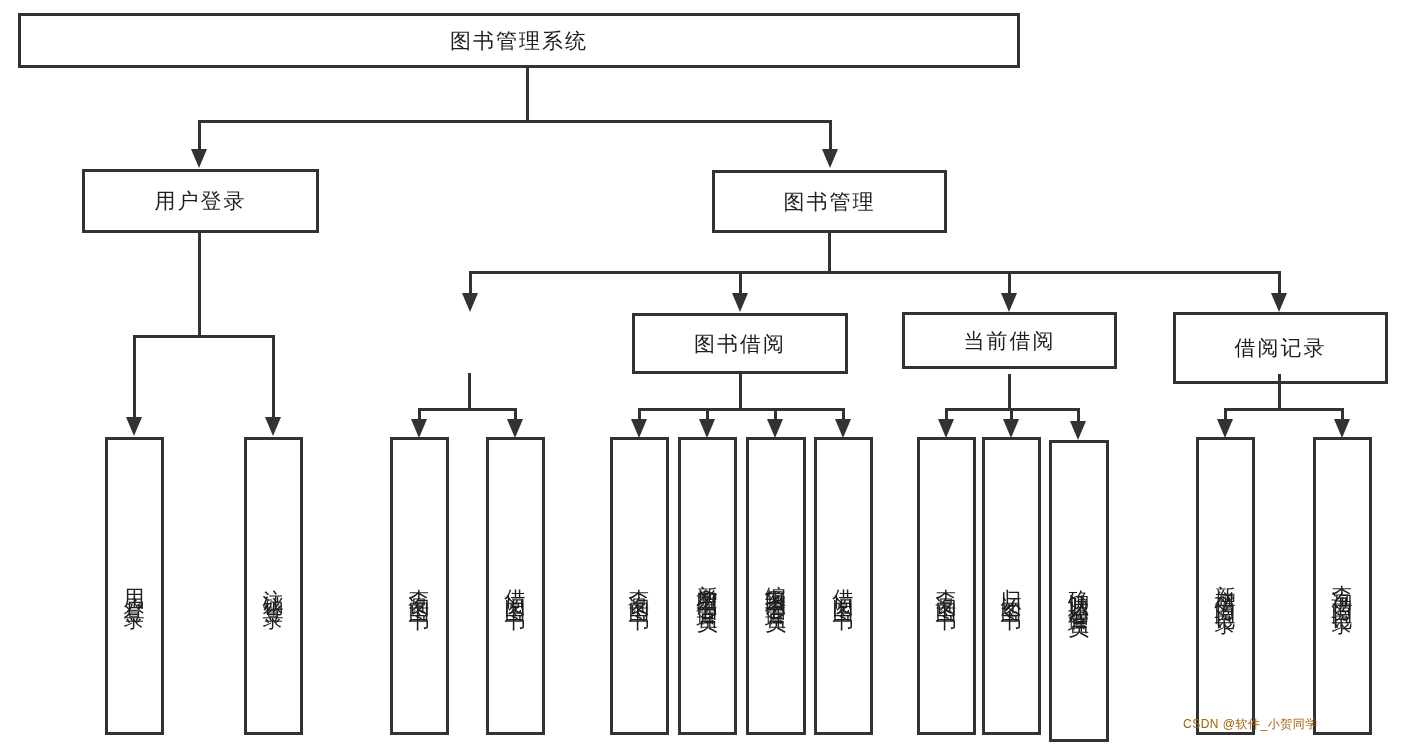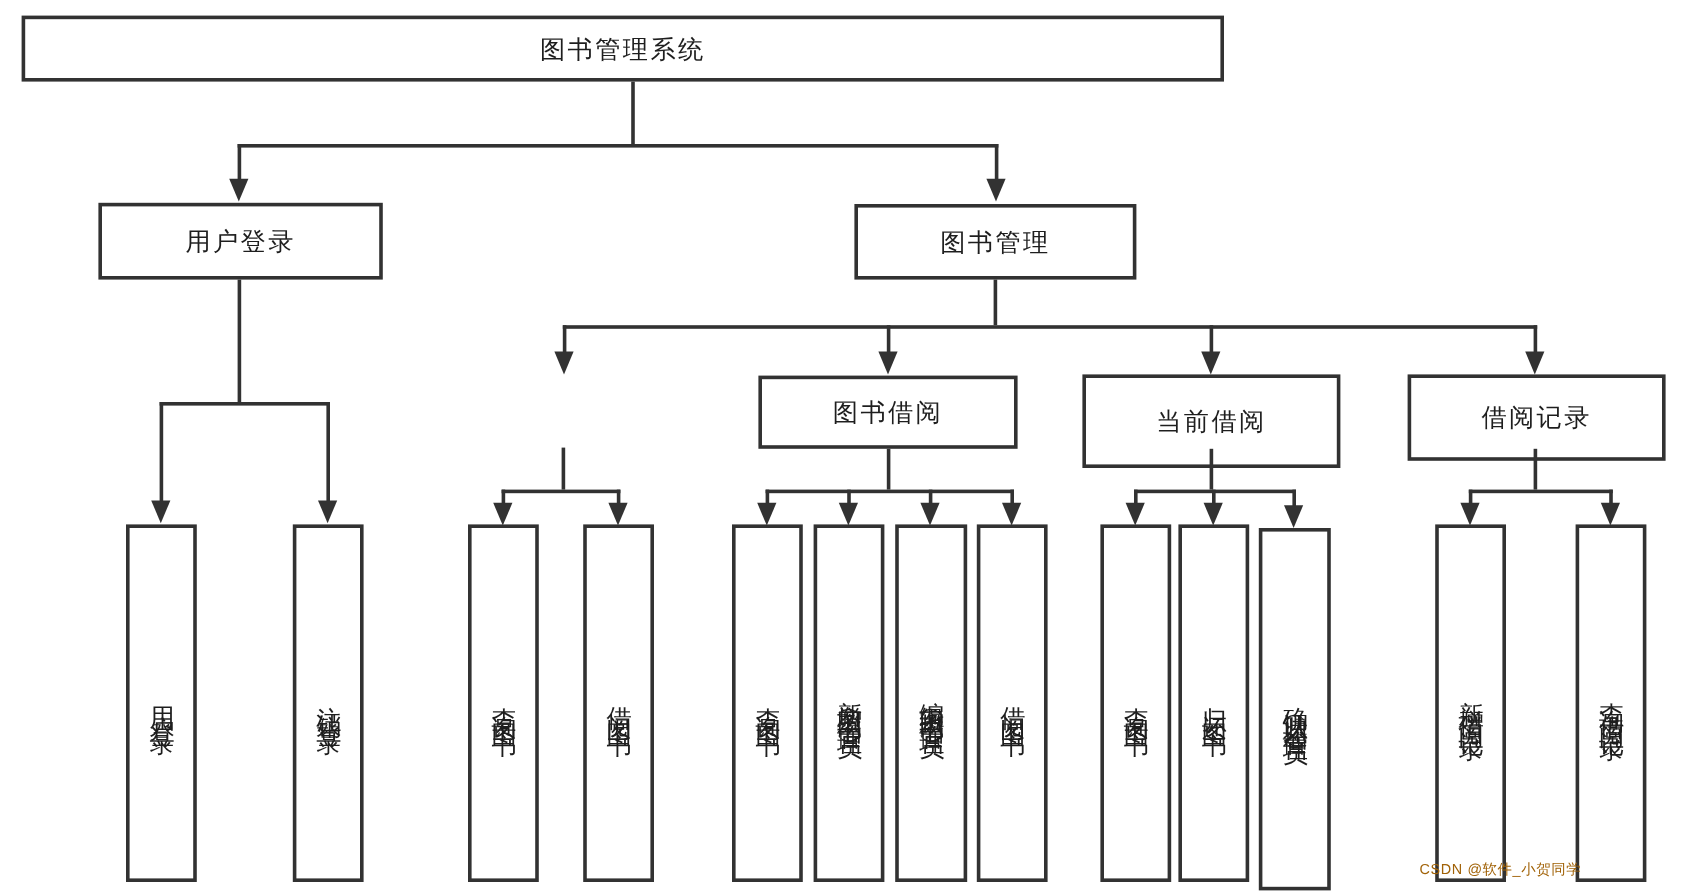--- a/index.html
+++ b/index.html
@@ -33,21 +33,21 @@
 <body>
 
 <div class="canvas">
 
   <div class="node" style="left:18px;top:13px;width:1002px;height:55px;">图书管理系统</div>
 
   <div class="node" style="left:82px;top:169px;width:237px;height:64px;">用户登录</div>
   <div class="node" style="left:712px;top:170px;width:235px;height:63px;">图书管理</div>
 
   <div class="node" style="left:632px;top:313px;width:216px;height:61px;">图书借阅</div>
-  <div class="node" style="left:902px;top:312px;width:215px;height:78px;">当前借阅</div>
+  <div class="node" style="left:902px;top:312px;width:215px;height:57px;">当前借阅</div>
   <div class="node" style="left:1173px;top:312px;width:215px;height:72px;">借阅记录</div>
 
   <div class="node vnode" style="left:105px;top:437px;width:59px;height:298px;">用户登录</div>
   <div class="node vnode" style="left:244px;top:437px;width:59px;height:298px;">注销登录</div>
 
   <div class="node vnode" style="left:390px;top:437px;width:59px;height:298px;">查询图书</div>
   <div class="node vnode" style="left:486px;top:437px;width:59px;height:298px;">借阅图书</div>
 
   <div class="node vnode" style="left:610px;top:437px;width:59px;height:298px;">查询图书</div>
   <div class="node vnode" style="left:678px;top:437px;width:59px;height:298px;letter-spacing:4px;">新增图书（管理员）</div>

